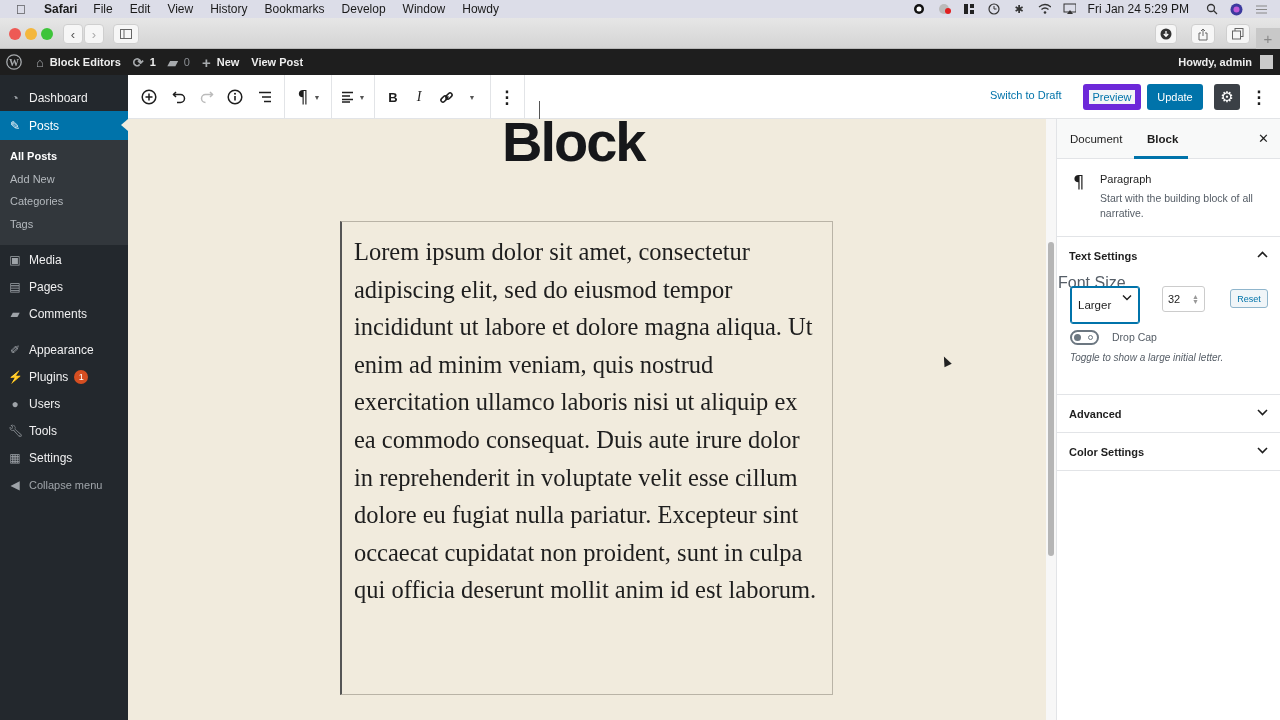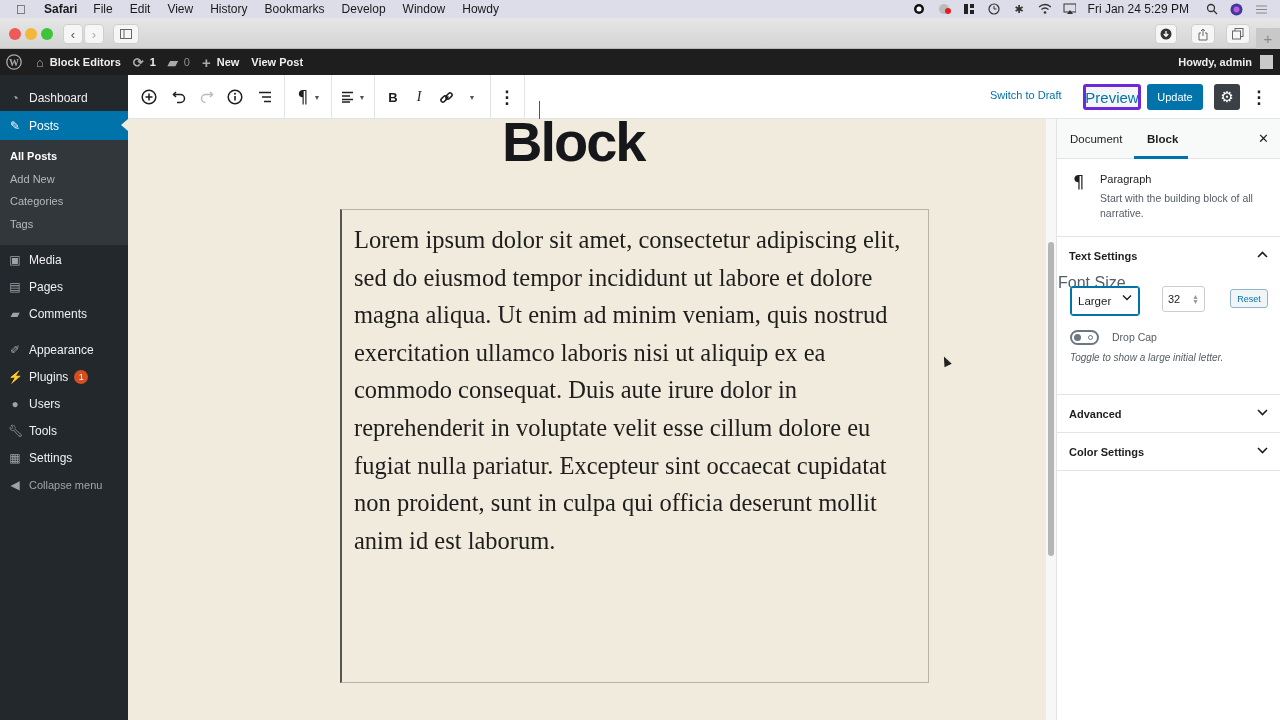--- a/index.html
+++ b/index.html
@@ -41,28 +41,28 @@
   .submenu .sub.current { color: #fff; font-weight: bold; }
   .badge { display: inline-block; background: #d54e21; color: #fff; font-size: 9px; border-radius: 9px; min-width: 14px; height: 14px; line-height: 14px; text-align: center; margin-left: 6px; }
   .collapse { color: #a0a5aa; font-size: 11px; }
   
   .editor-header { position: absolute; left: 128px; top: 75px; width: 1152px; height: 44px; background: #fff; border-bottom: 1px solid #e2e4e7; }
   .tb-btn { position: absolute; top: 10px; height: 24px; display: flex; align-items: center; justify-content: center; color: #1e1e1e; font-size: 15px; }
   .tb-btn.disabled { color: #bbb; }
   .tb-sep { position: absolute; top: 0; width: 1px; height: 44px; background: #e2e4e7; }
   .caret { font-size: 7px; margin-left: 5px; color: #555; }
   .switch-draft { position: absolute; left: 862px; top: 14px; font-size: 11px; color: #0073aa; }
-  .preview-btn { position: absolute; left: 955px; top: 9px; width: 58px; height: 26px; border: 3px solid #6d28d9; background: #f3f5f6; border-radius: 3px; font-size: 15px; color: #0073aa; display: flex; align-items: center; justify-content: center; }
+  .preview-btn { position: absolute; left: 955px; top: 9px; width: 58px; height: 26px; border: 6px solid #6d28d9; background: #f3f5f6; border-radius: 3px; font-size: 11px; color: #0073aa; display: flex; align-items: center; justify-content: center; }
   .update-btn { position: absolute; left: 1019px; top: 9px; width: 56px; height: 26px; background: #0073aa; border-radius: 3px; font-size: 11px; color: #fff; display: flex; align-items: center; justify-content: center; }
   .settings-btn { position: absolute; left: 1086px; top: 9px; width: 26px; height: 26px; background: #3b4046; border-radius: 3px; color: #fff; display: flex; align-items: center; justify-content: center; font-size: 15px; }
   .more-btn { position: absolute; left: 1124px; top: 10px; width: 14px; height: 24px; display: flex; align-items: center; justify-content: center; font-size: 17px; font-weight: bold; color: #1e1e1e; }
   
   .canvas { position: absolute; left: 128px; top: 119px; width: 918px; height: 601px; background: #f1ebdd; overflow: hidden; }
   .post-title { position: absolute; left: 374px; top: -10px; font-family: "Liberation Sans", sans-serif; font-weight: bold; font-size: 56px; letter-spacing: -2px; color: #16171a; }
-  .para-block { position: absolute; left: 212px; top: 90px; width: 589px; height: 474px; border: 1px solid #b9b3a6; border-left: 2px solid #555; padding: 11px 12px 0 12px; }
+  .para-block { position: absolute; left: 212px; top: 102px; width: 493px; height: 474px; border: 1px solid #b9b3a6; border-left: 2px solid #555; padding: 11px 12px 0 12px; }
   .para-text { font-family: "Liberation Serif", serif; font-size: 24.5px; line-height: 37.6px; color: #1e1e1e; }
   .cursor { position: absolute; left: 539px; top: 101px; width: 1px; height: 18px; background: #555; }
   .scrollbar-track { position: absolute; left: 1046px; top: 119px; width: 10px; height: 601px; background: #f7f7f7; }
   .scrollbar-thumb { position: absolute; left: 1048px; top: 242px; width: 6px; height: 314px; background: #b5b5b5; border-radius: 3px; }
   .mouse-cursor { position: absolute; left: 942px; top: 356px; width: 0; height: 0; border-left: 4px solid transparent; border-right: 4px solid transparent; border-bottom: 10px solid #222; transform: rotate(-25deg); }
   
   .sidebar { position: absolute; left: 1056px; top: 119px; width: 224px; height: 601px; background: #fff; border-left: 1px solid #e2e4e7; }
   .sb-tabs { height: 40px; border-bottom: 1px solid #e2e4e7; position: relative; background: #f8f9f9; }
   .sb-tab { position: absolute; top: 14px; font-size: 11.5px; color: #1e1e1e; }
   .sb-tab.active { font-weight: bold; }
@@ -71,21 +71,21 @@
   .block-card { position: relative; height: 78px; border-bottom: 1px solid #e2e4e7; }
   .block-card .bc-icon { position: absolute; left: 16px; top: 12px; font-size: 18px; color: #1e1e1e; font-family: "DejaVu Sans", sans-serif; }
   .block-card .bc-title { position: absolute; left: 43px; top: 54px; font-size: 11px; color: #1e1e1e; }
   .block-card .bc-title { top: 14px; }
   .block-card .bc-desc { position: absolute; left: 43px; top: 32px; width: 172px; font-size: 10.5px; line-height: 15px; color: #555d66; }
   .panel { position: relative; border-bottom: 1px solid #e2e4e7; }
   .panel-head { height: 37px; display: flex; align-items: center; padding-left: 12px; font-size: 11px; font-weight: bold; color: #1e1e1e; position: relative; }
   .panel-head .chev { position: absolute; right: 12px; top: 12px; font-size: 10px; color: #1e1e1e; }
   .panel-body { height: 120px; position: relative; }
   .fs-label { position: absolute; left: 1px; top: 0px; font-size: 16px; color: #555d66; }
-  .fs-select { position: absolute; left: 13px; top: 12px; width: 70px; height: 30px; border: 1px solid #0073aa; box-shadow: 0 0 0 1px #0073aa inset; border-radius: 3px; font-size: 11.5px; color: #1e1e1e; display: flex; align-items: center; padding-left: 7px; }
+  .fs-select { position: absolute; left: 13px; top: 12px; width: 70px; height: 38px; border: 1px solid #0073aa; box-shadow: 0 0 0 1px #0073aa inset; border-radius: 3px; font-size: 11.5px; color: #1e1e1e; display: flex; align-items: center; padding-left: 7px; }
   .fs-select .dd { position: absolute; right: 7px; top: 6px; font-size: 9px; }
   .fs-number { position: absolute; left: 105px; top: 12px; width: 43px; height: 26px; border: 1px solid #ccc; border-radius: 3px; font-size: 11px; display: flex; align-items: center; padding-left: 5px; color: #1e1e1e; }
   .fs-number .spin { position: absolute; right: 5px; top: 7px; font-size: 7px; color: #999; line-height: 5px; }
   .reset-btn { position: absolute; left: 173px; top: 15px; width: 38px; height: 19px; border: 1px solid #8fb5cc; background: #f0f5f8; border-radius: 3px; font-size: 9px; color: #0073aa; display: flex; align-items: center; justify-content: center; }
   .toggle { position: absolute; left: 13px; top: 56px; width: 29px; height: 15px; border: 2px solid #6c7781; border-radius: 8px; }
   .toggle .knob { position: absolute; left: 2px; top: 2px; width: 7px; height: 7px; background: #6c7781; border-radius: 50%; }
   .toggle .off-dot { position: absolute; right: 4px; top: 3px; width: 5px; height: 5px; border: 1px solid #6c7781; border-radius: 50%; }
   .dropcap-label { position: absolute; left: 55px; top: 57px; font-size: 10.5px; color: #555d66; }
   .dropcap-help { position: absolute; left: 13px; top: 78px; font-size: 10px; font-style: italic; color: #555d66; }
 </style>

